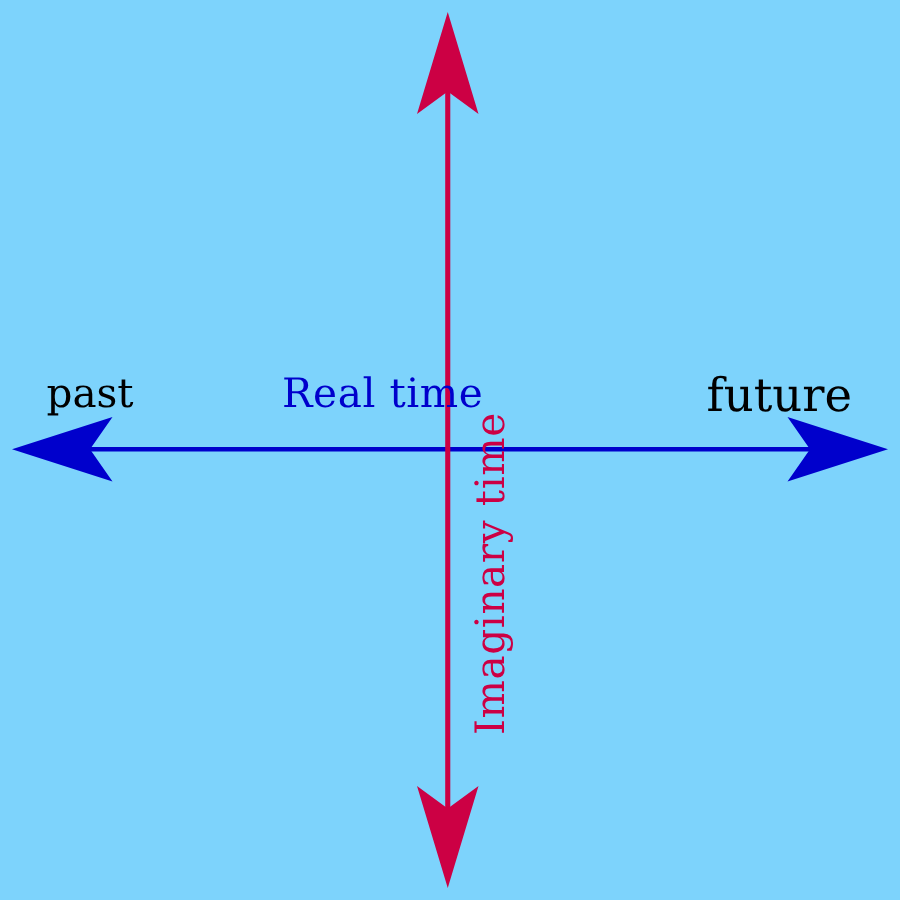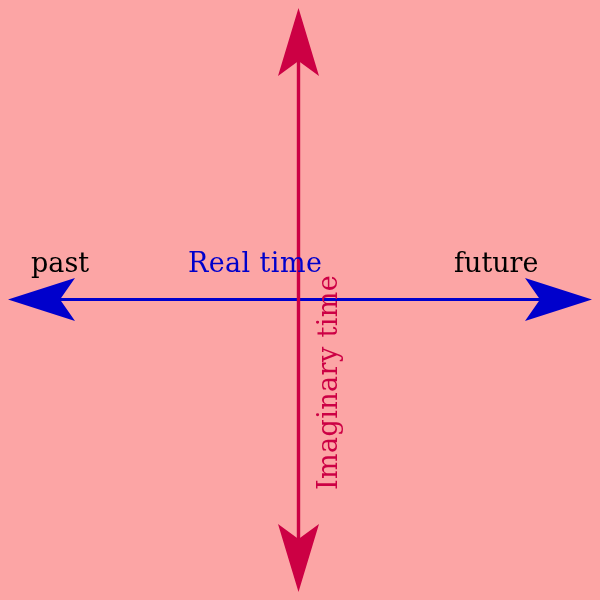--- a/index.html
+++ b/index.html
@@ -10,21 +10,21 @@
   body {
     width: 600px;
     height: 600px;
     overflow: hidden;
     font-family: "Liberation Serif", "DejaVu Serif", serif;
   }
   #diagram-root {
     position: relative;
     width: 600px;
     height: 600px;
-    background: #fca5a5;
+    background: #7dd3fc;
   }
   #axes-svg {
     position: absolute;
     top: 0;
     left: 0;
     width: 600px;
     height: 600px;
     display: block;
   }
   .axis-label {
@@ -34,23 +34,23 @@
     font-weight: 400;
   }
   #label-past {
     left: 31px;
     top: 249px;
     font-size: 27px;
     color: #000000;
     font-family: "DejaVu Serif", "Liberation Serif", serif;
   }
   #label-future {
-    left: 454px;
+    left: 471px;
     top: 249px;
-    font-size: 27px;
+    font-size: 31px;
     color: #000000;
     font-family: "DejaVu Serif", "Liberation Serif", serif;
   }
   #label-real-time {
     left: 166px;
     top: 249px;
     font-size: 27px;
     color: #0000CC;
     letter-spacing: 0.4px;
     font-family: "DejaVu Serif", "Liberation Serif", serif;

